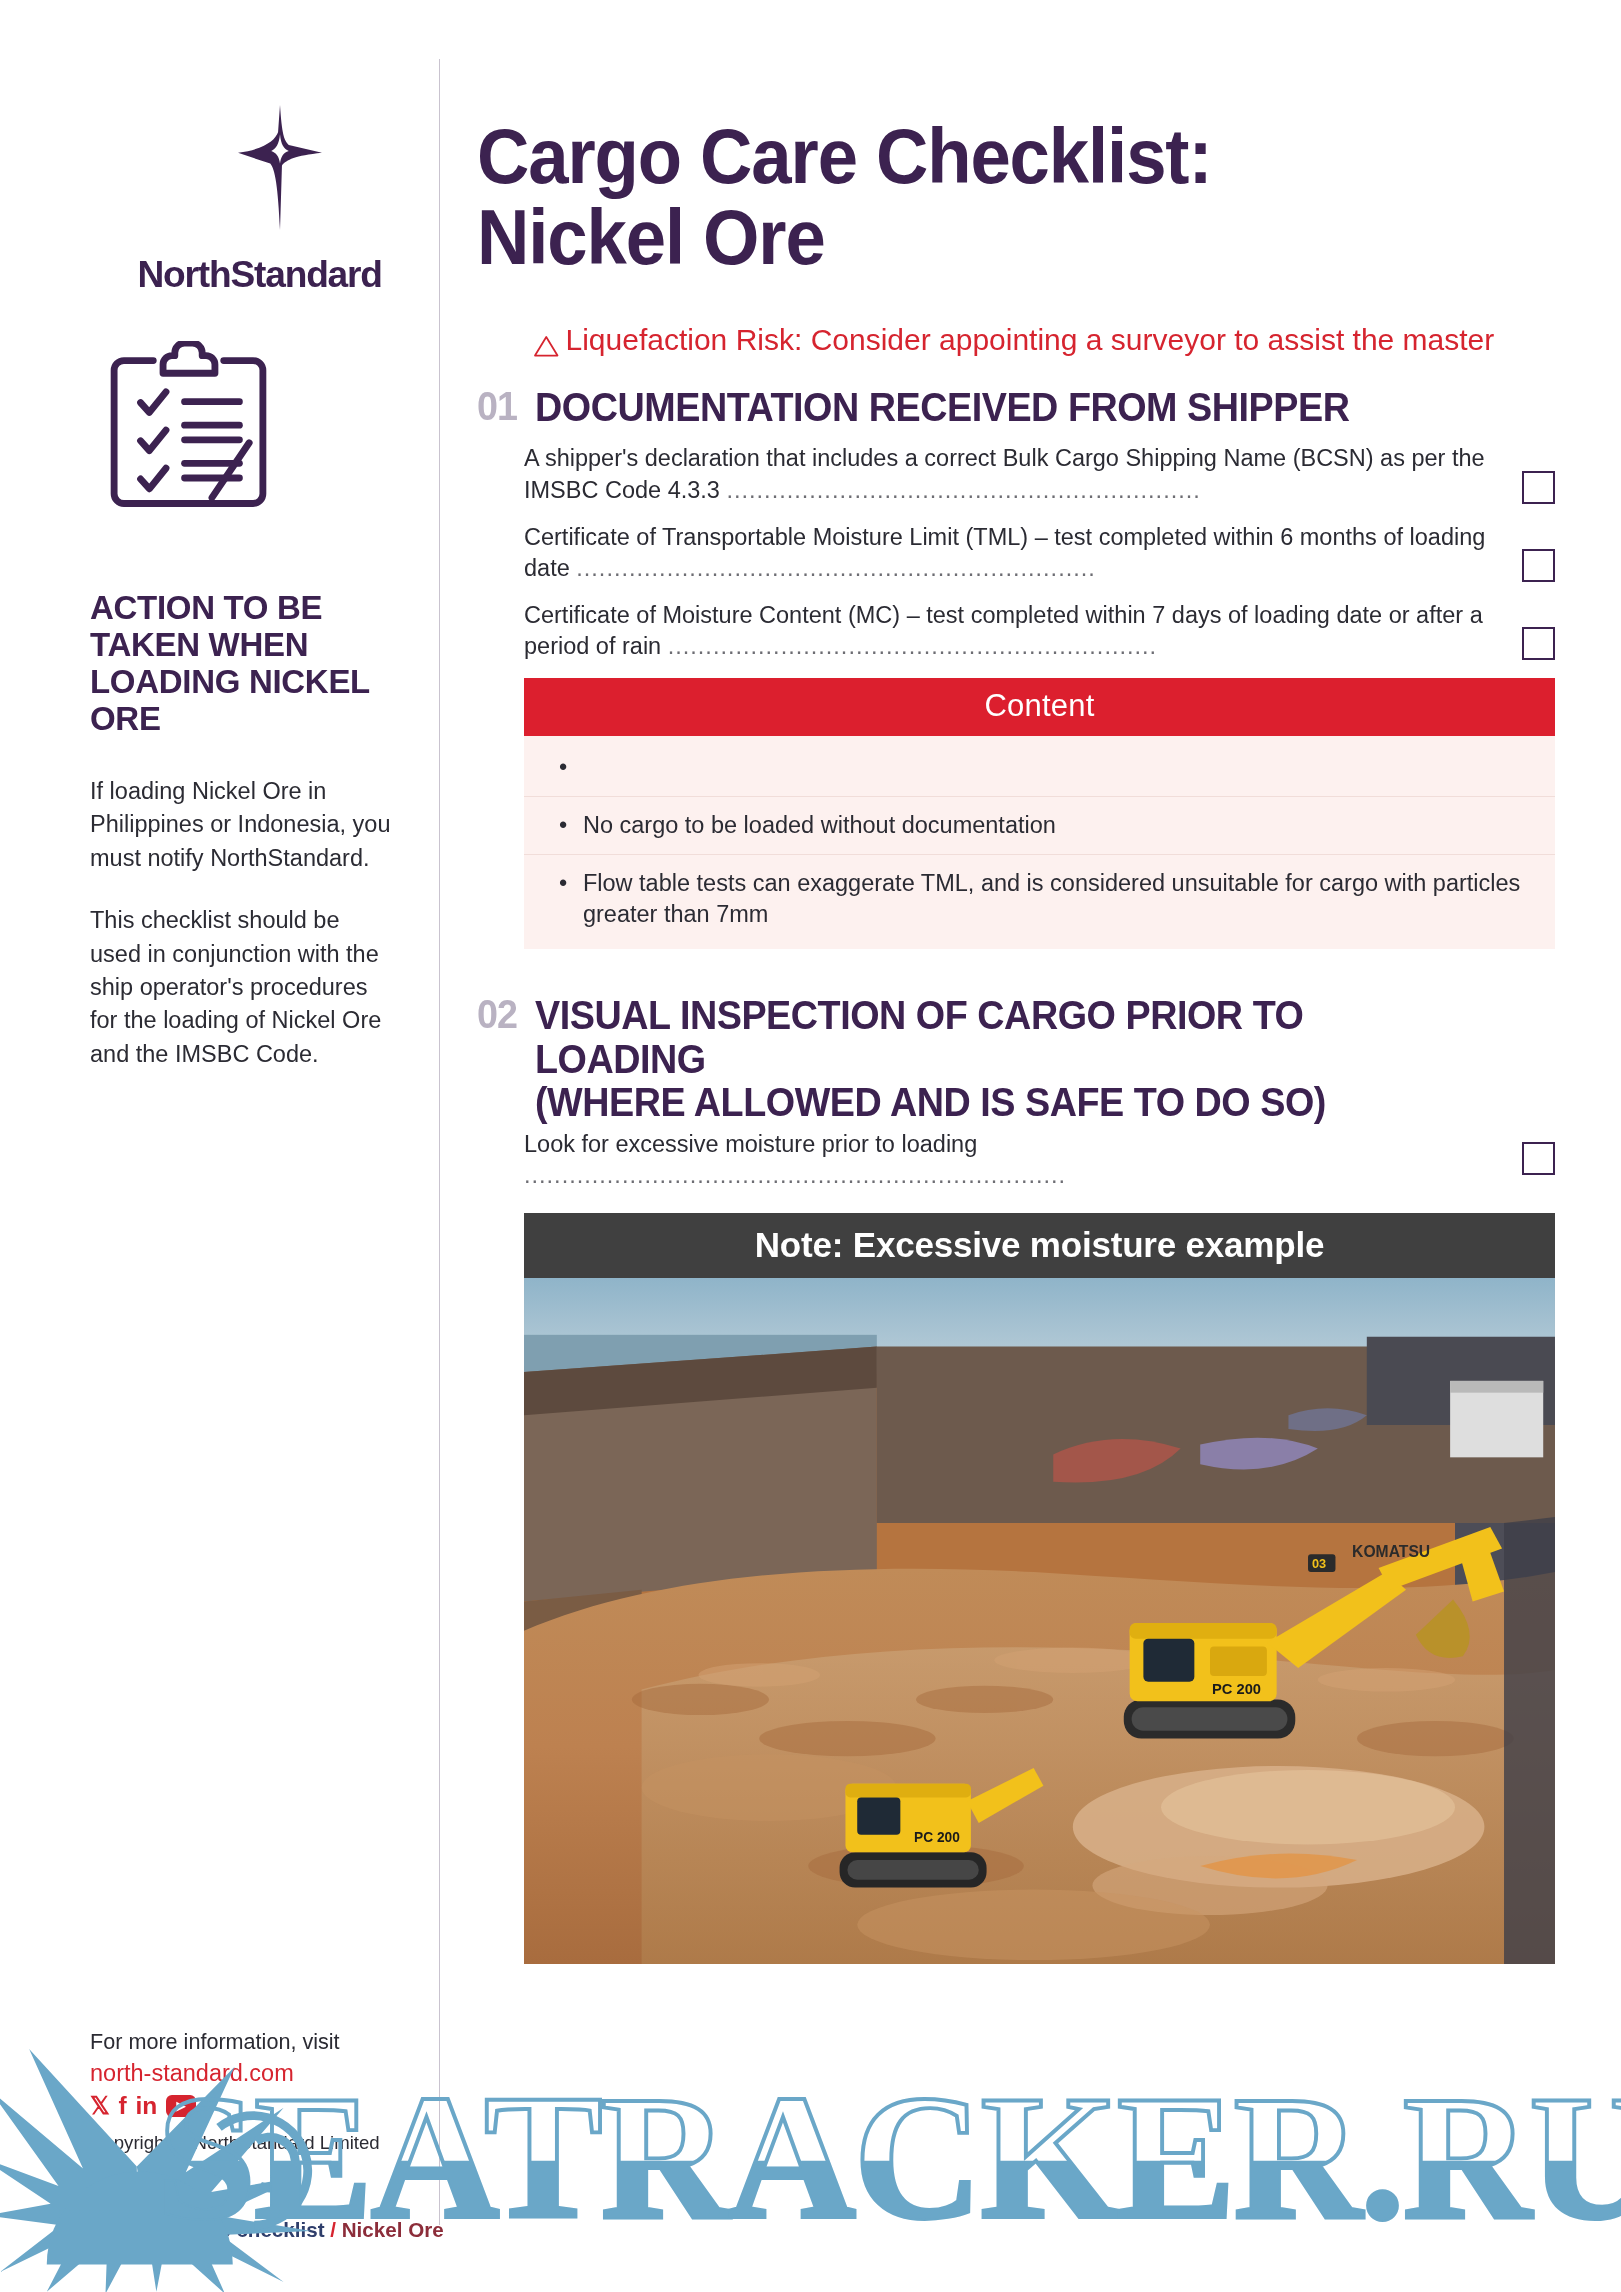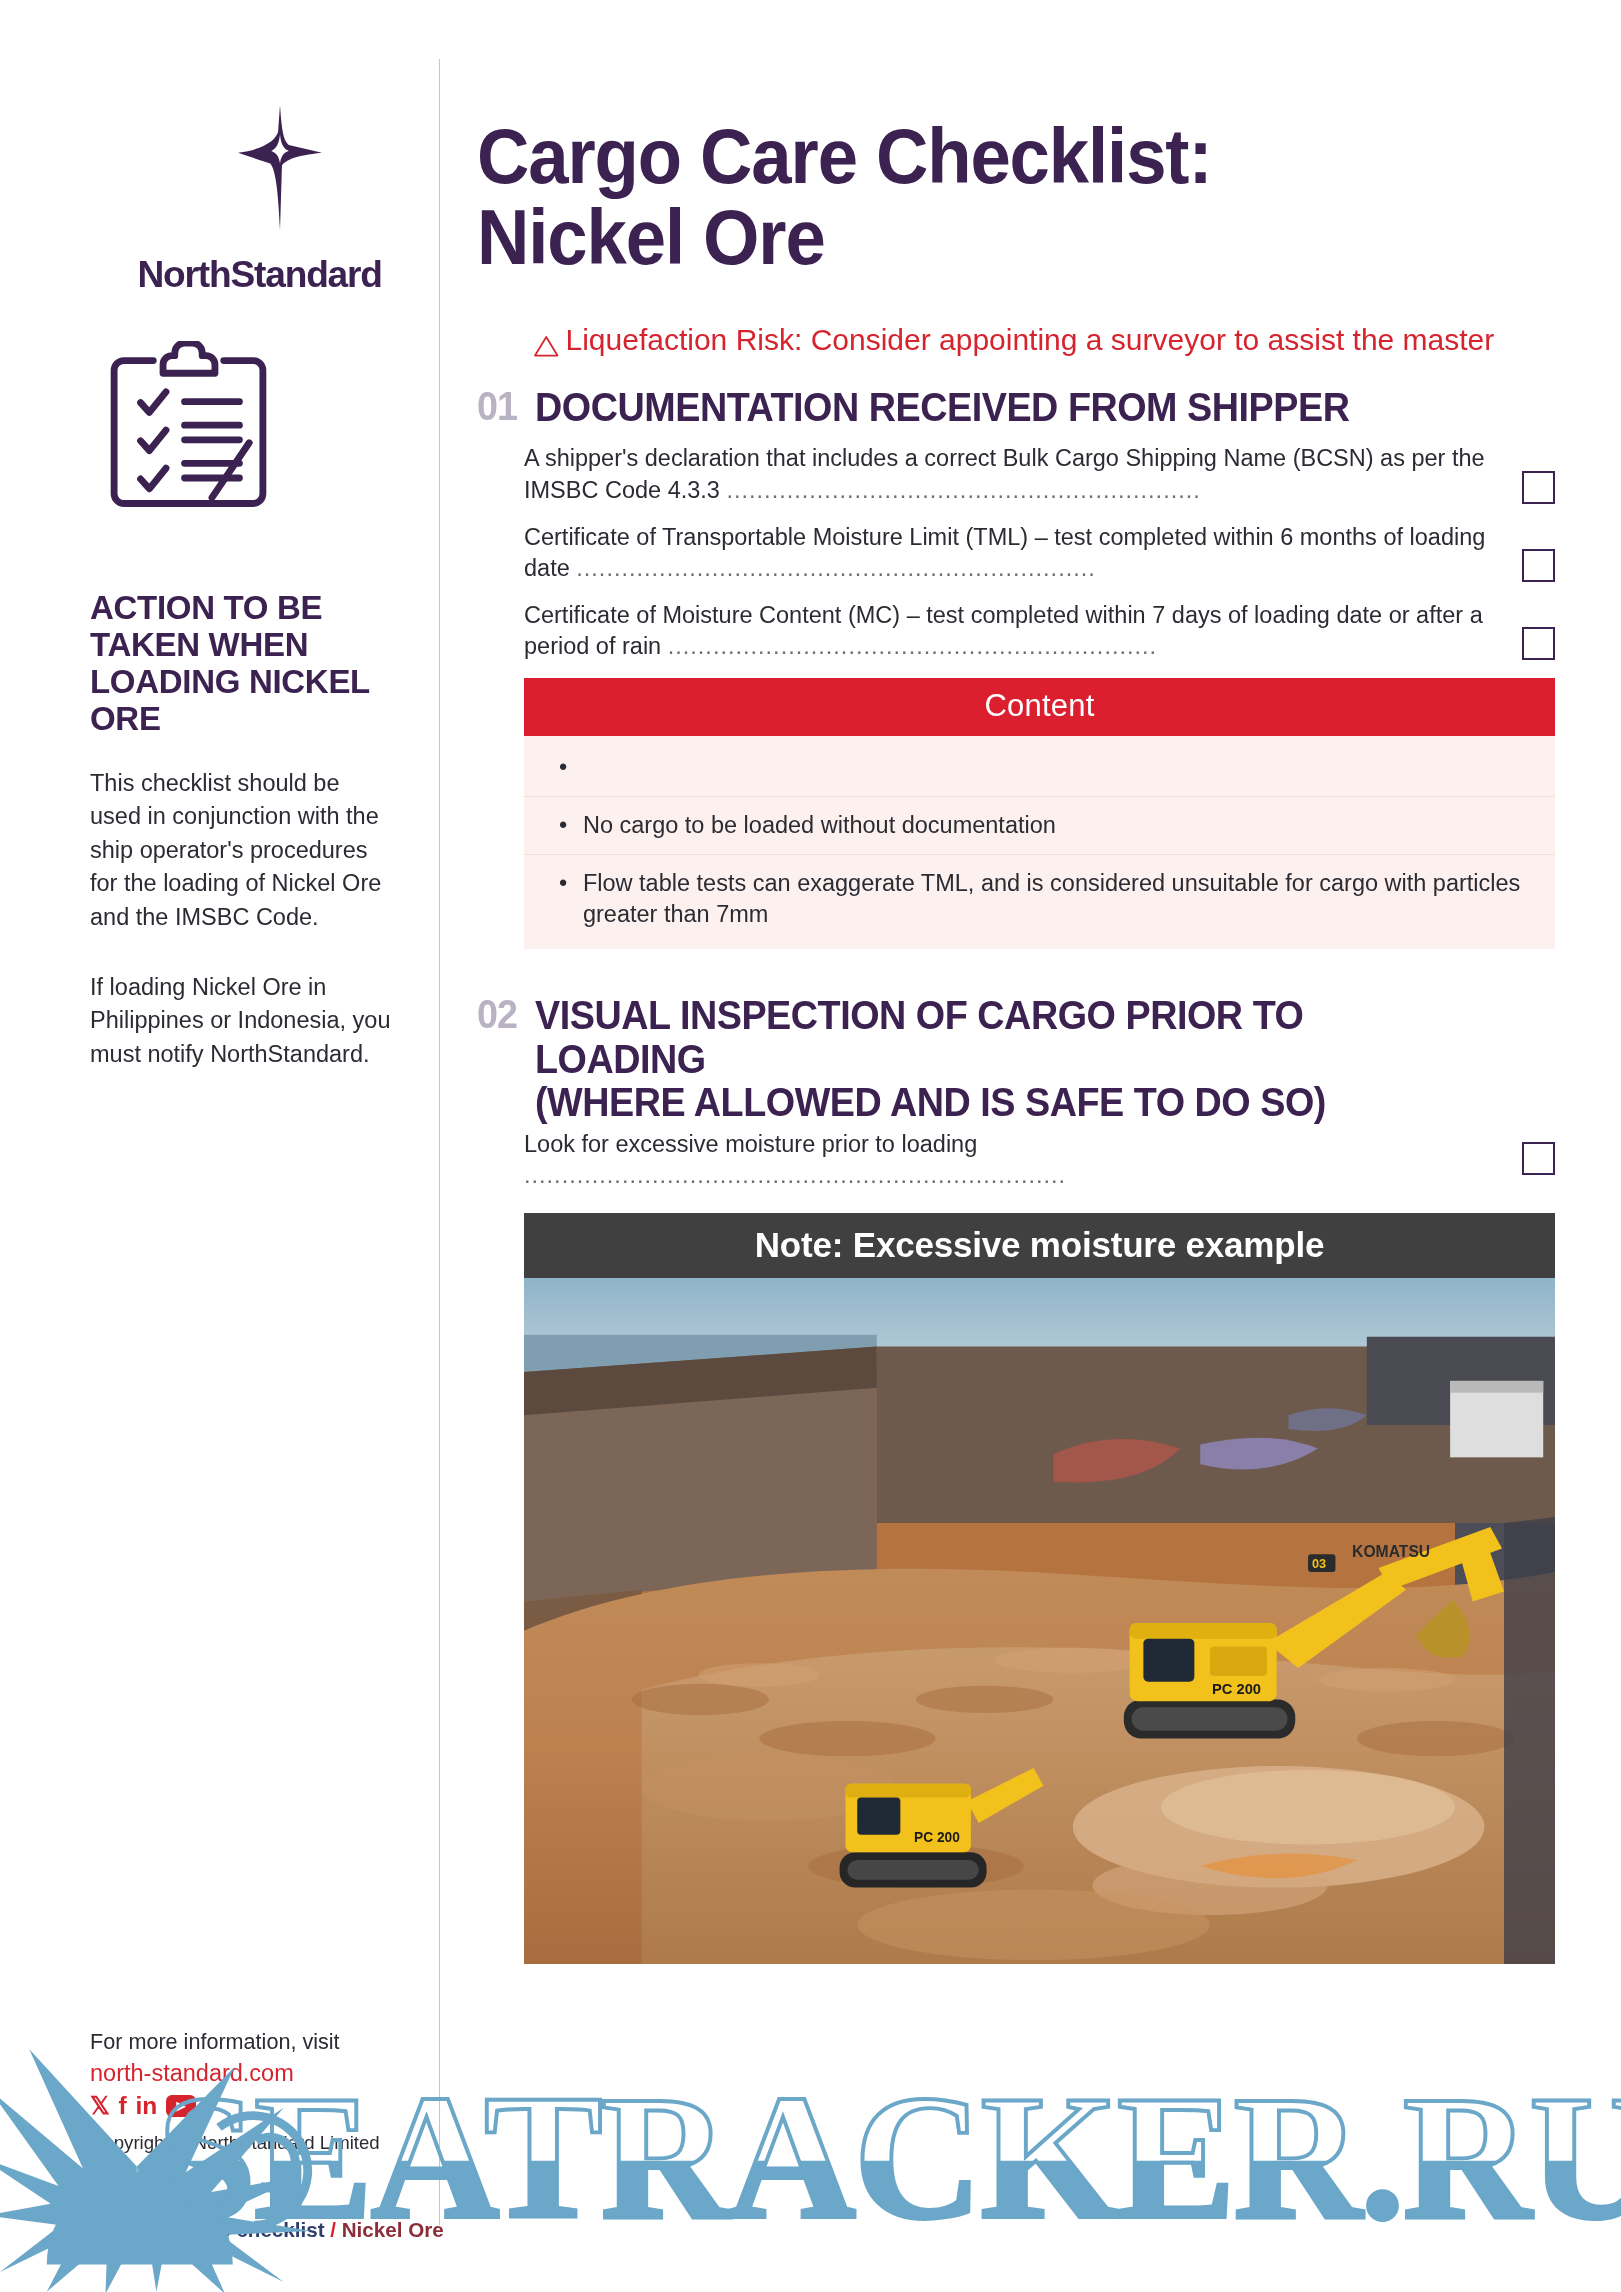--- a/index.html
+++ b/index.html
@@ -221,22 +221,22 @@
         <path d="M84 62 H140"></path>
         <path d="M84 86 H140"></path>
         <path d="M84 101 H140"></path>
         <path d="M84 125 H140"></path>
         <path d="M84 140 H140"></path>
         <path d="M150 104 L112 160"></path>
       </g>
     </svg>
 
     <div class="sidebar-heading">ACTION TO BE TAKEN WHEN LOADING NICKEL ORE</div>
+    <div class="sidebar-para second">If loading Nickel Ore in Philippines or Indonesia, you must notify NorthStandard.</div>
     <div class="sidebar-para">This checklist should be used in conjunction with the ship operator's procedures for the loading of Nickel Ore and the IMSBC Code.</div>
-    <div class="sidebar-para second">If loading Nickel Ore in Philippines or Indonesia, you must notify NorthStandard.</div>
 
     <div class="sidebar-footer">
       <div class="sf-line">For more information, visit</div>
       <div class="sf-url">north-standard.com</div>
       <div class="sf-social">
         <span class="ic">𝕏</span>
         <span class="ic">f</span>
         <span class="ic">in</span>
         <span class="yt-badge">▶</span>
       </div>

